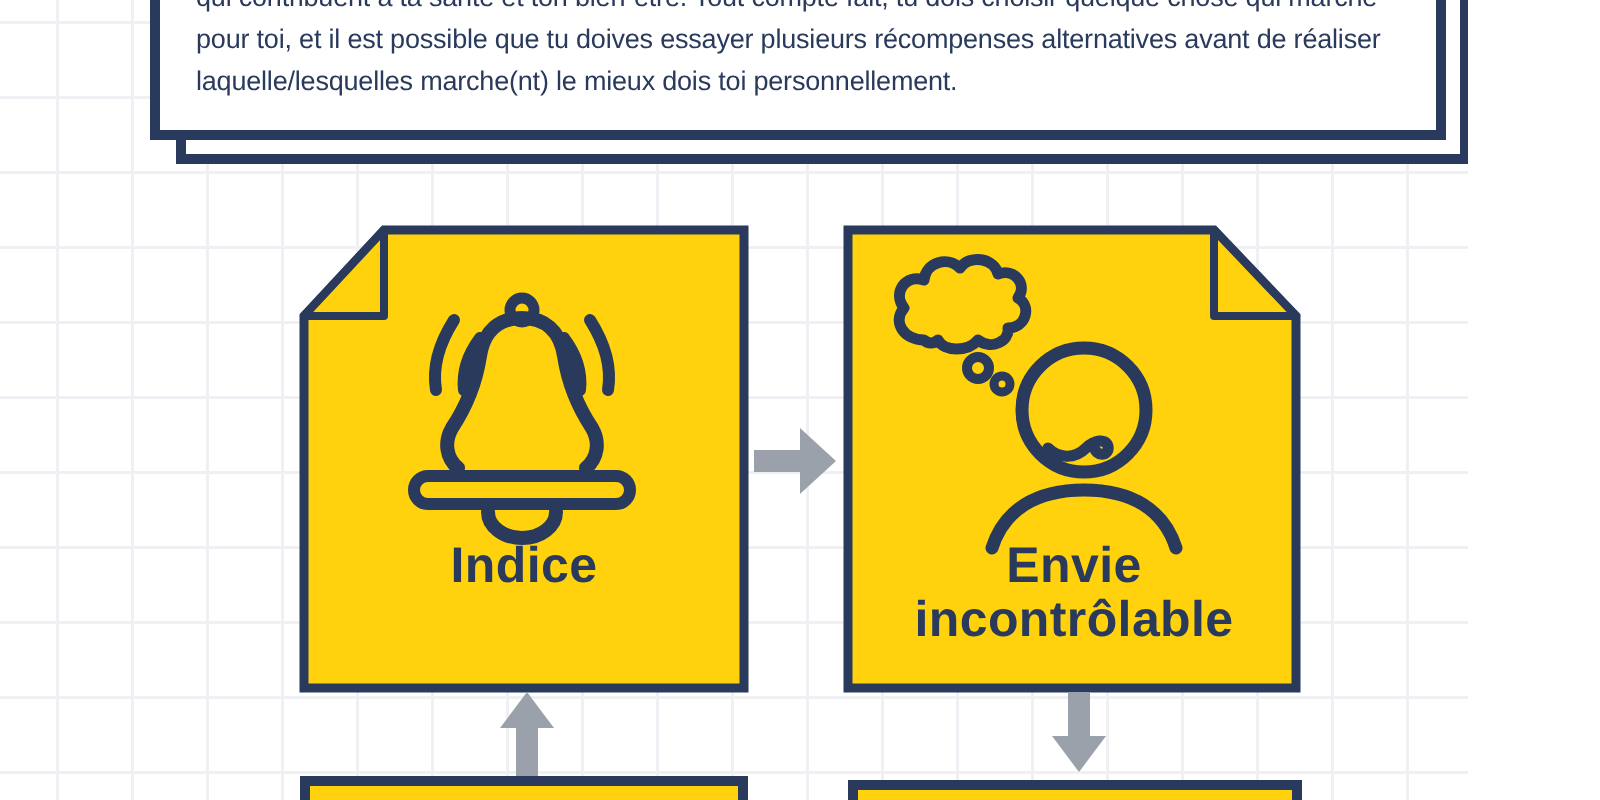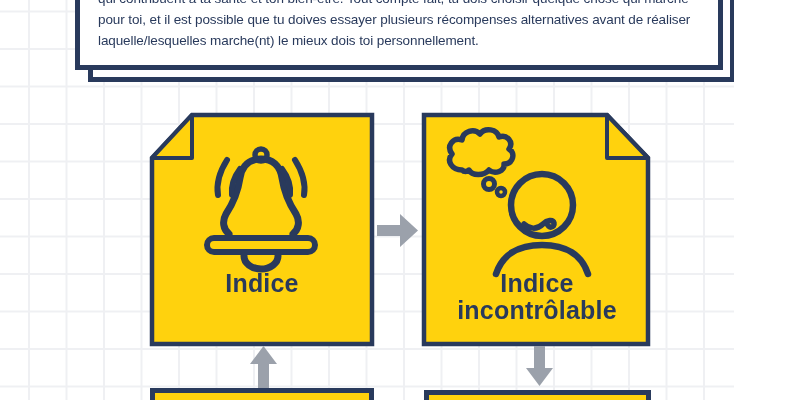--- a/index.html
+++ b/index.html
@@ -109,21 +109,21 @@
 
   <svg class="icon-svg" style="left:438px; top:126px;" width="160" height="152" viewBox="0 0 160 152">
     <path class="ink" stroke-width="5.5" stroke-linejoin="round" d="M 24 44 C 14 44 8 35 14 28 C 8 20 15 11 24 14 C 25 5 36 2 42 8 C 47 1 59 3 61 11 C 69 8 76 16 71 23 C 78 27 75 38 66 38 C 67 45 57 49 51 44 C 46 50 34 50 31 44 C 29 46 26 46 24 44 Z"></path>
     <circle class="ink" stroke-width="5" cx="51" cy="58" r="5.5"></circle>
     <circle class="ink" stroke-width="4.5" cx="63" cy="66" r="4"></circle>
     <circle class="ink" stroke-width="6.5" cx="104" cy="79" r="31"></circle>
     <path class="ink" stroke-width="5.5" d="M 86 98 C 91 103 99 104 105 98 C 109 94 115 93 116 97 C 117 102 110 103 109 97"></path>
     <path class="ink" stroke-width="6.5" d="M 58 148 C 64 129 80 119 104 119 C 128 119 144 129 150 148"></path>
   </svg>
 
-  <div class="card-label" id="label-step2">Indice incontrôlable</div>
+  <div class="card-label" id="label-step2">Envie incontrôlable</div>
 
   <svg class="arrow-svg" style="left:377px; top:214px;" width="41" height="33" viewBox="0 0 41 33">
     <polygon points="0,11 23,11 23,0 41,16.5 23,33 23,22 0,22"></polygon>
   </svg>
 
   <svg class="arrow-svg" style="left:250px; top:346px;" width="27" height="44" viewBox="0 0 27 44">
     <polygon points="13.5,0 27,18 19,18 19,44 8,44 8,18 0,18"></polygon>
   </svg>
 
   <svg class="arrow-svg" style="left:526px; top:346px;" width="27" height="40" viewBox="0 0 27 40">

